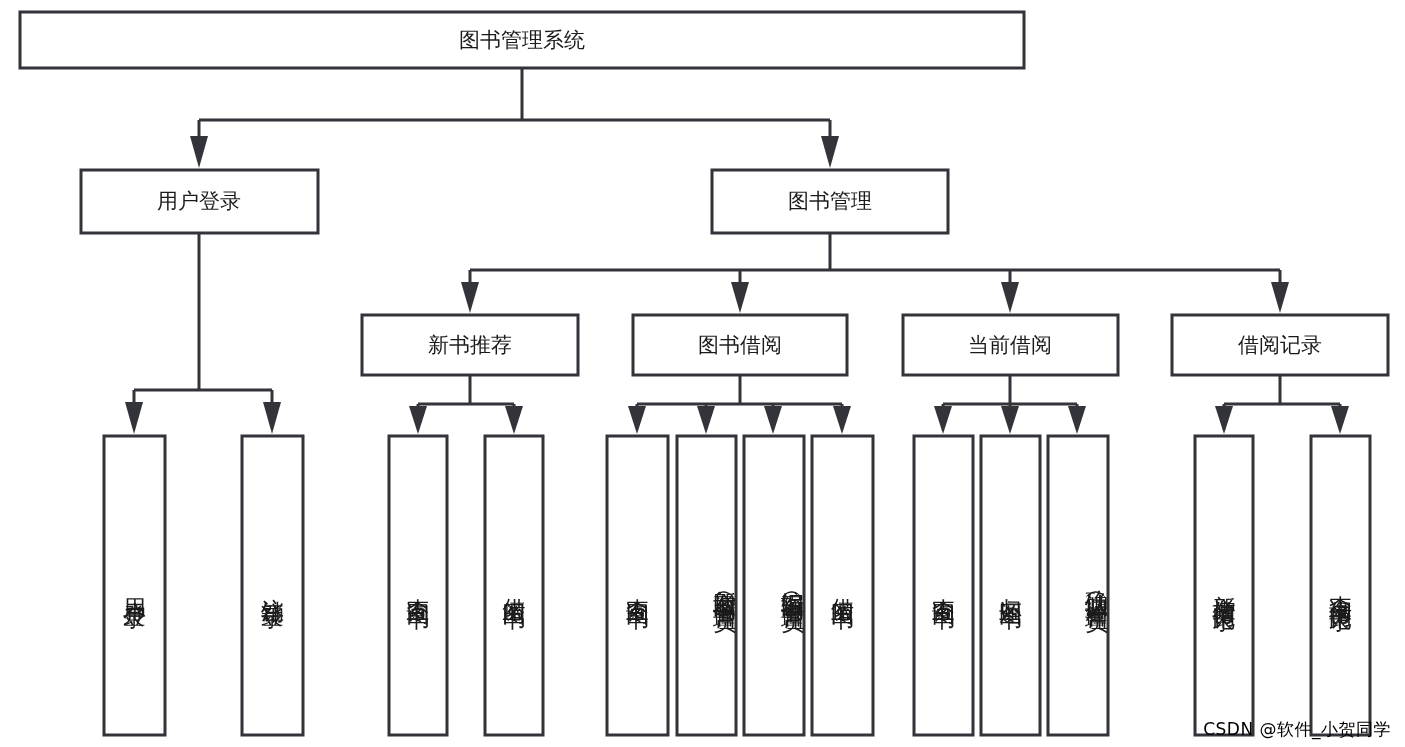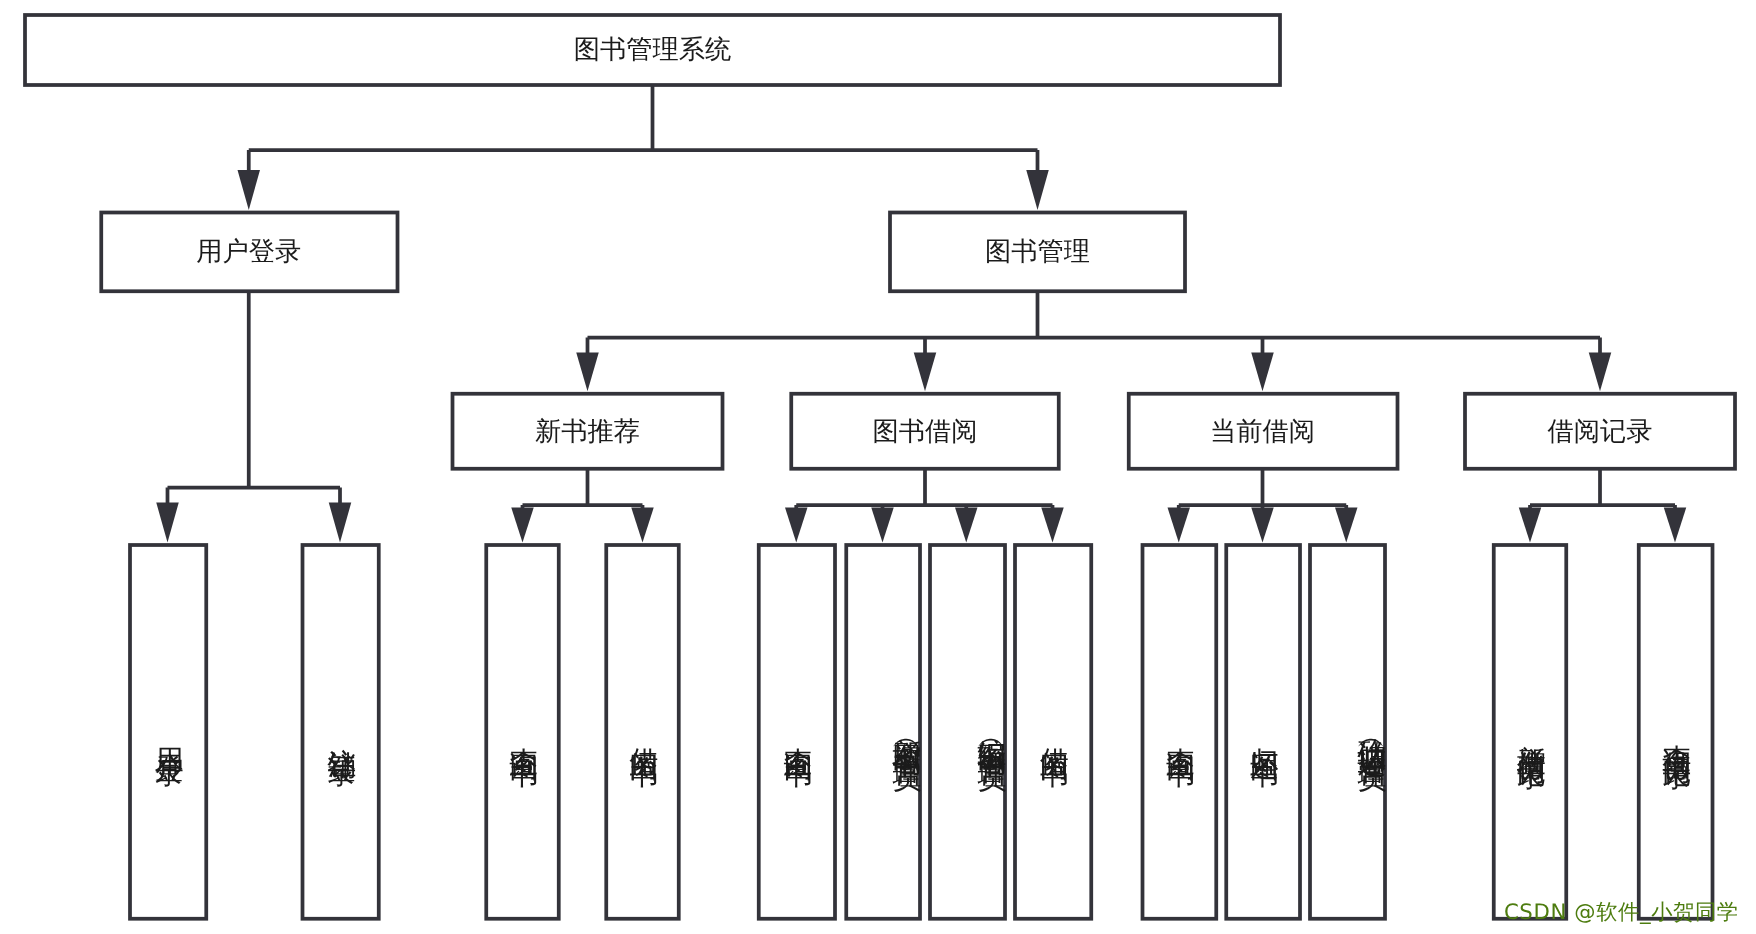--- a/index.html
+++ b/index.html
@@ -61,21 +61,21 @@
     justify-content: center;
     white-space: nowrap;
     pointer-events: none;
   }
   .watermark {
     position: absolute;
     right: 14px;
     bottom: 6px;
     font-family: "DejaVu Sans", "Liberation Sans", sans-serif;
     font-size: 17px;
-    color: #4d7c0f;
+    color: #000000;
     white-space: nowrap;
     letter-spacing: 0.5px;
   }
 </style>
 </head>
 <body>
 
 <div id="diagram-root">
 
   <svg class="diagram" viewBox="0 0 1405 747">

